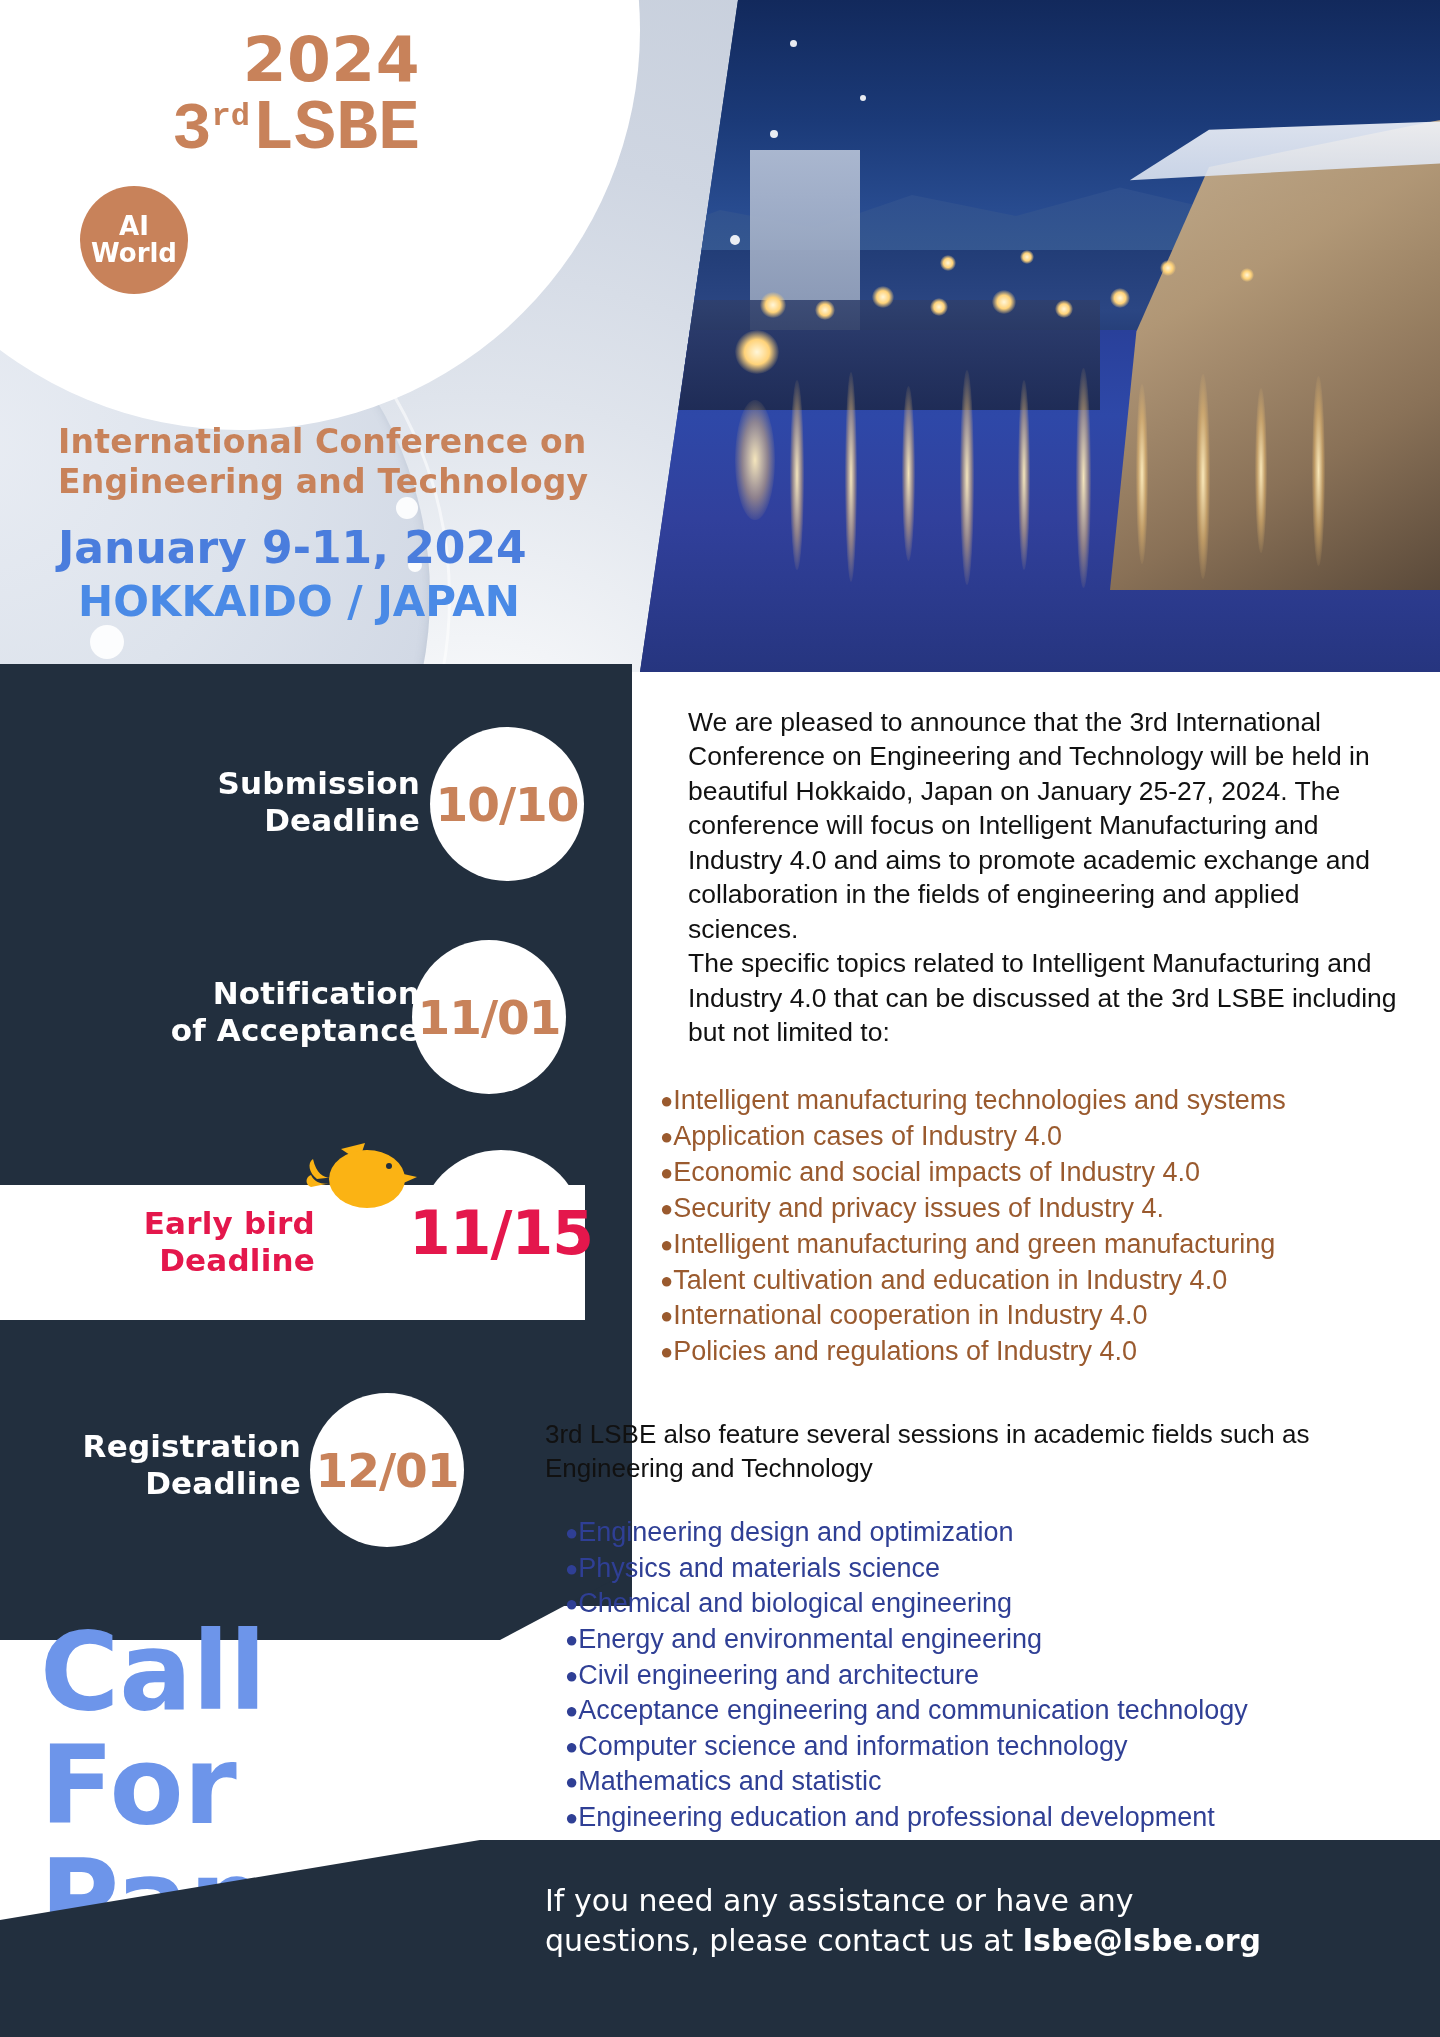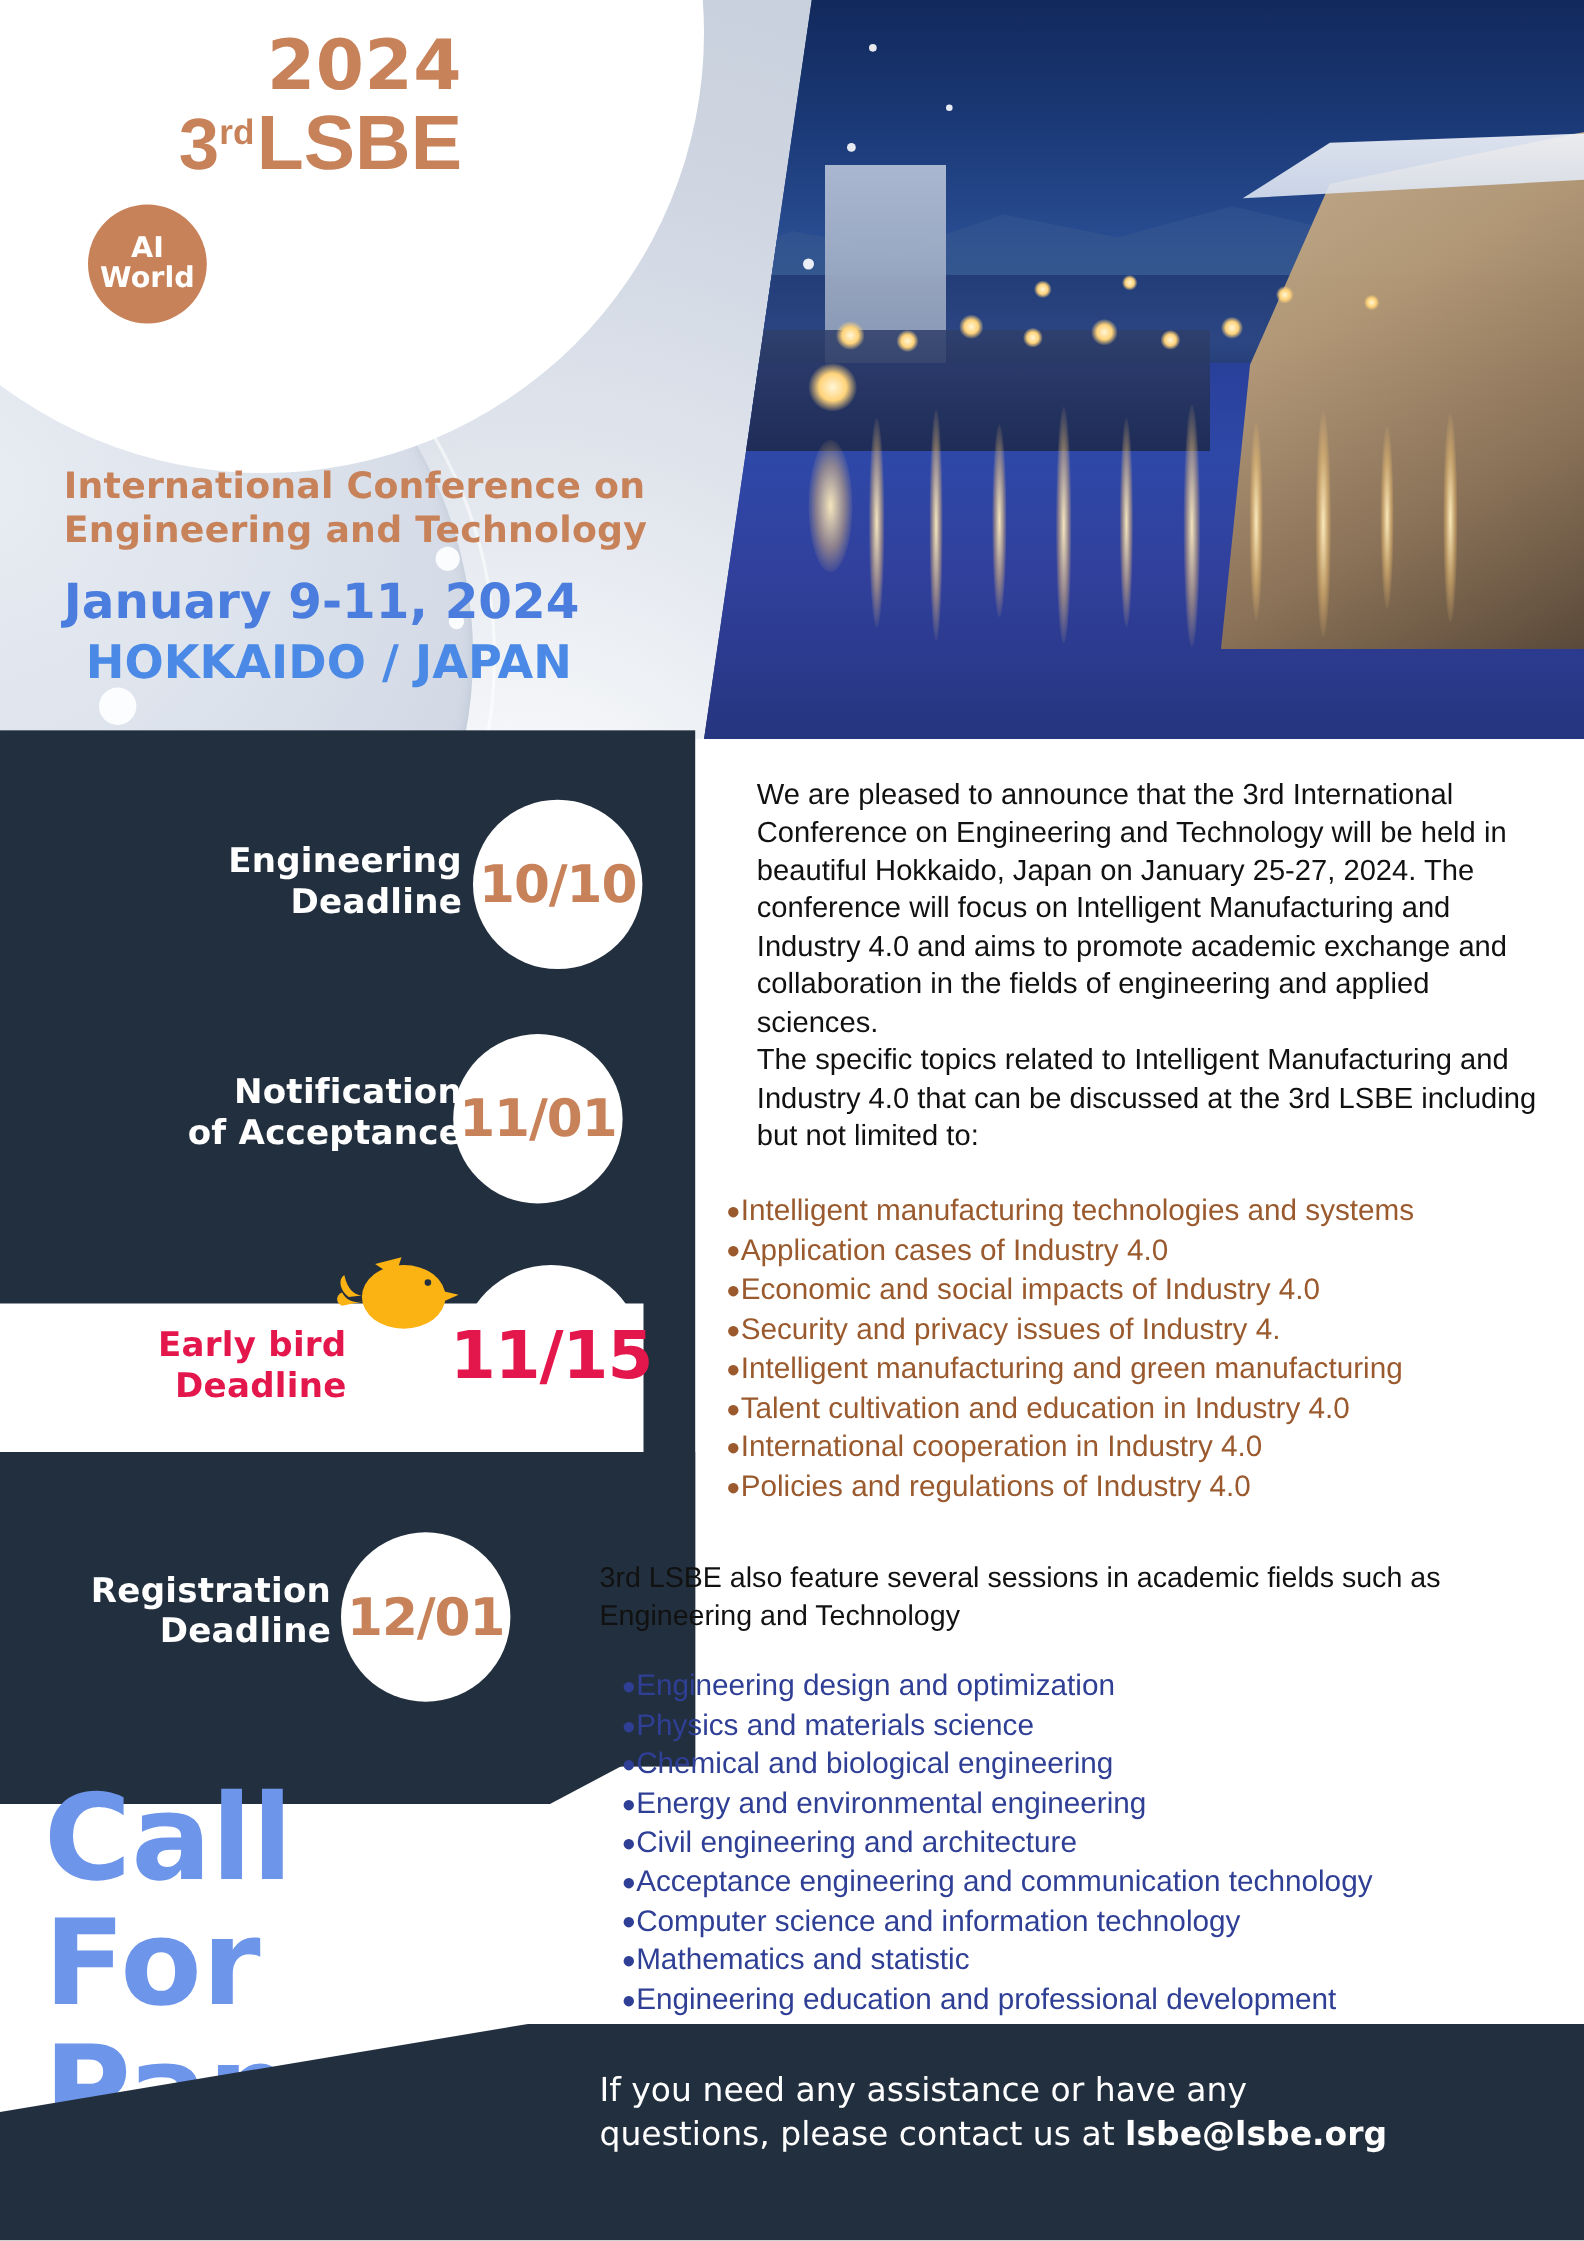--- a/index.html
+++ b/index.html
@@ -87,21 +87,21 @@
   .snowdot{position:absolute;border-radius:50%;background:rgba(255,255,255,.9);}
 
   
   .kicker{position:absolute;left:0;top:28px;width:420px;text-align:right;}
   .kicker .y2024{
     font-size:63px;font-weight:700;color:#c8825a;letter-spacing:.5px;line-height:1;
     font-family:"DejaVu Sans", sans-serif;
   }
   .kicker .lsbe{
     margin-top:4px;font-size:66px;font-weight:700;color:#c8825a;line-height:1;
-    font-family:Liberation Sans, sans-serif;
+    font-family:Liberation Mono, monospace;
   }
   .kicker .lsbe sup{font-size:32px;font-weight:700;vertical-align:super;}
   .kicker .lsbe .big{font-size:70px;margin-left:2px;}
 
   .ai-badge{
     position:absolute;left:80px;top:186px;width:108px;height:108px;border-radius:50%;
     background:#c8825a;color:#fff;display:flex;flex-direction:column;
     align-items:center;justify-content:center;line-height:1.05;
     font-size:26px;font-weight:700;font-family:"DejaVu Sans", sans-serif;
     text-align:center;
@@ -296,21 +296,21 @@
     <div class="conf-loc">HOKKAIDO / JAPAN</div>
   </div>
 
   <div class="dark-top-wedge"></div>
   <div class="dark-main"></div>
   <div class="eb-band"></div>
   <div class="dark-bottom"></div>
   <div class="dark-bottom-wedge"></div>
 
   <div class="dl-label" id="dl0-label">
-    <div>Engineering</div>
+    <div>Submission</div>
     <div>Deadline</div>
   </div>
   <div class="dl-circle" id="dl0-circle">10/10</div>
 
   <div class="dl-label" id="dl1-label">
     <div>Notification</div>
     <div>of Acceptance</div>
   </div>
   <div class="dl-circle" id="dl1-circle">11/01</div>
 

